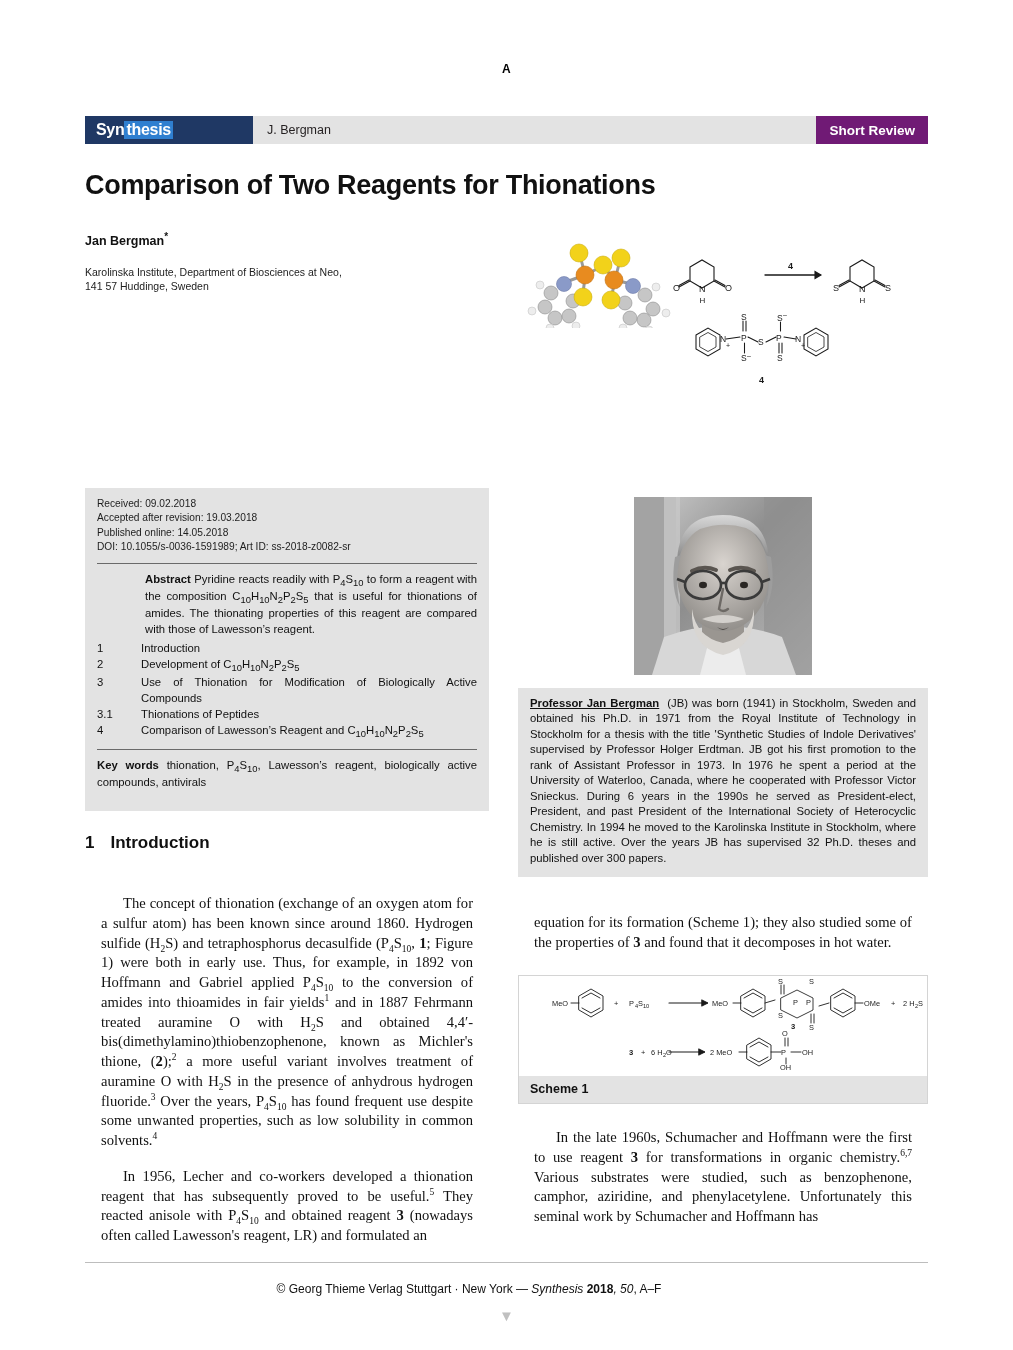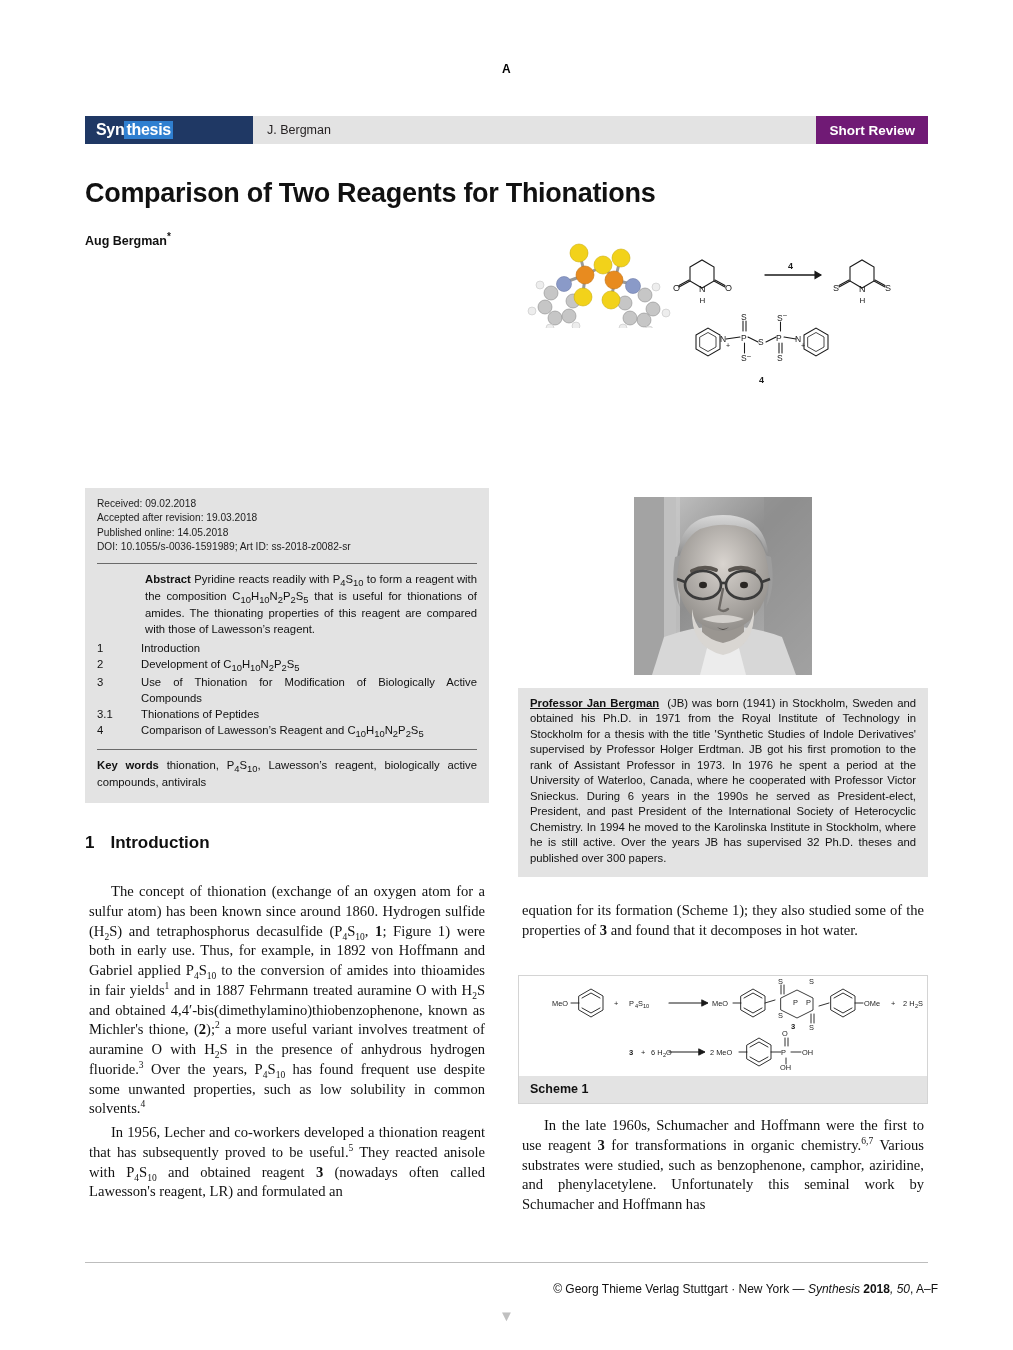--- a/index.html
+++ b/index.html
@@ -90,21 +90,20 @@
   
   .article-title {
     position: absolute;
     left: 85px;
     top: 170px;
     width: 700px;
     font-size: 27px;
     font-weight: bold;
     color: #111;
     letter-spacing: -0.3px;
-    margin-top: 8px;
   }
   .author-line {
     position: absolute;
     left: 85px;
     top: 231px;
     font-size: 12.5px;
     font-weight: bold;
     color: #111;
   }
   .author-line sup { font-weight: bold; font-size: 10px; }
@@ -129,21 +128,21 @@
   .mol3d { position: absolute; left: 8px; top: 8px; width: 150px; height: 95px; }
   .scheme-ga { position: absolute; left: 155px; top: 0px; width: 265px; height: 170px; }
 
   
   .info-box {
     position: absolute;
     left: 85px;
     top: 488px;
     width: 404px;
     background: #e3e3e3;
-    padding: 9px 12px 12px 12px;
+    padding: 9px 12px 20px 12px;
     box-sizing: border-box;
   }
   .received-block {
     font-size: 10.2px;
     line-height: 1.42;
     color: #1d1d1d;
   }
   .rule {
     border-bottom: 1px solid #6a6a6a;
     margin: 8px 0 8px 0;
@@ -226,21 +225,21 @@
     width: 410px;
   }
   .bodytext {
     font-family: "Liberation Serif", serif;
     font-size: 14.6px;
     line-height: 1.355;
     color: #111;
     text-align: justify;
     text-justify: inter-word;
   }
-  .bodytext p { margin: 4px; }
+  .bodytext p { margin: 16px; }
   .bodytext p.indent { text-indent: 22px; }
   .bodytext b { font-weight: bold; }
   .bodytext sup { font-size: 9.5px; vertical-align: super; line-height: 0; }
   .bodytext sub { font-size: 9.5px; vertical-align: sub; line-height: 0; }
 
   
   .scheme-box {
     position: absolute;
     left: 518px;
     top: 975px;
@@ -264,21 +263,21 @@
     left: 85px;
     top: 1262px;
     width: 843px;
     border-top: 1px solid #bdbdbd;
   }
   .footer {
     position: absolute;
     left: 0;
     top: 1282px;
     width: 938px;
-    text-align: right;
+    text-align: center;
     font-size: 12px;
     color: #111;
   }
   .footer i { font-style: italic; }
   .footer b { font-weight: bold; }
   .footer-tri {
     position: absolute;
     left: 0;
     top: 1308px;
     width: 1013px;
@@ -300,23 +299,27 @@
       <span class="syn">Syn</span>
         <span class="thesis">thesis</span>
     </div>
     <div class="runhead-author">J. Bergman</div>
     <div class="runhead-type">Short Review</div>
   </div>
 
   <div class="article-title">Comparison of Two Reagents for Thionations</div>
 
   <div class="author-line">
-    <span>Aug Bergman</span><sup>*</sup>
-  </div>
-
+    <span>Jan Bergman</span><sup>*</sup>
+  </div>
+
+  <div class="affiliation">
+    <div>Karolinska Institute, Department of Biosciences at Neo,</div>
+    <div>141 57 Huddinge, Sweden</div>
+  </div>
 
   <div class="graphical-abstract">
 
     <svg class="mol3d" viewBox="0 0 150 95">
       <g stroke="#9a9a9a" stroke-width="3">
         <line x1="40" y1="50" x2="62" y2="42"></line>
           <line x1="62" y1="42" x2="80" y2="33"></line>
         <line x1="80" y1="33" x2="92" y2="47"></line>
           <line x1="92" y1="47" x2="112" y2="52"></line>
         <line x1="62" y1="42" x2="57" y2="22"></line>

